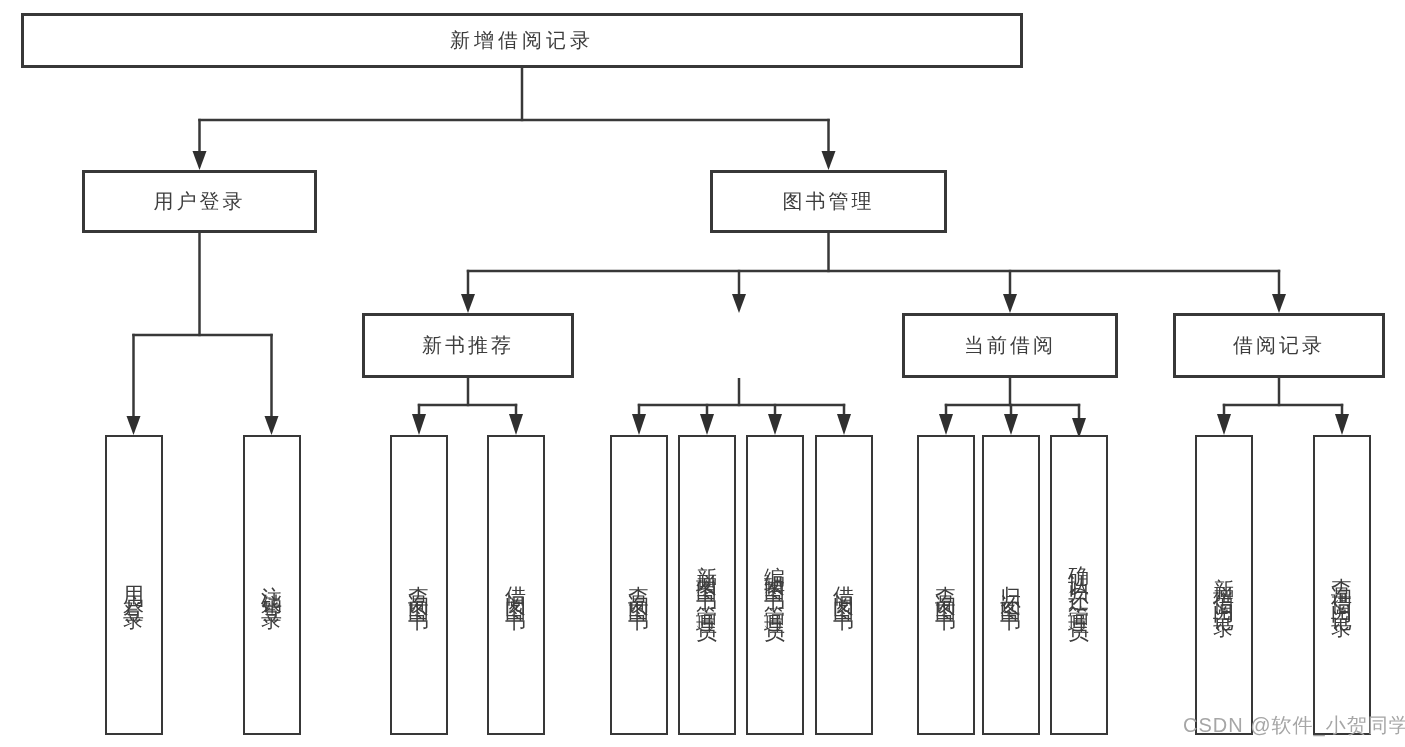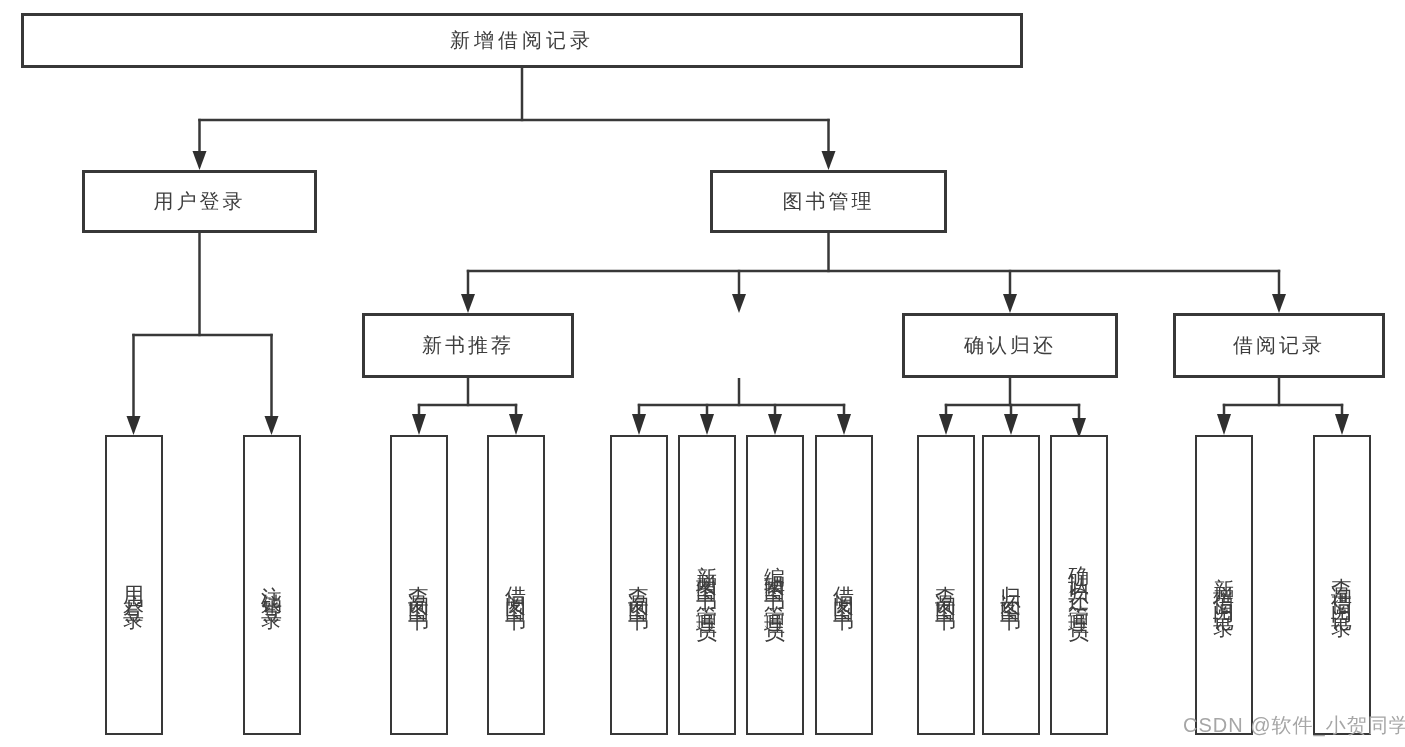--- a/index.html
+++ b/index.html
@@ -143,21 +143,21 @@
     <span>用户登录</span>
   </div>
   <div class="node hnode" id="n-book-mgmt">
     <span>图书管理</span>
   </div>
 
   <div class="node hnode" id="n-new-book-rec">
     <span>新书推荐</span>
   </div>
   <div class="node hnode" id="n-current-borrow">
-    <span>确认归还</span>
+    <span>当前借阅</span>
   </div>
   <div class="node hnode" id="n-borrow-records">
     <span>借阅记录</span>
   </div>
 
   <div class="node vnode leaf" id="n-user-login-leaf">
     <span class="vtext">用户登录</span>
   </div>
   <div class="node vnode leaf" id="n-logout">
     <span class="vtext">注销登录</span>

